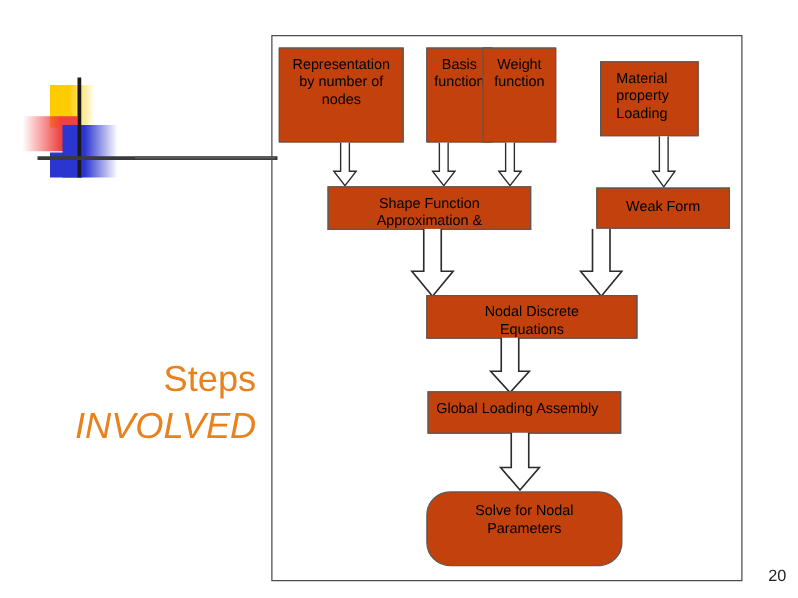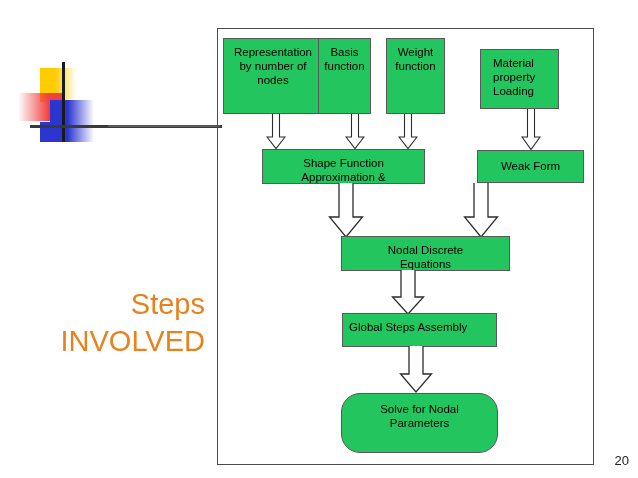--- a/index.html
+++ b/index.html
@@ -86,21 +86,21 @@
     left: 0px;
     top: 286px;
     width: 205px;
     text-align: right;
     color: #e8821e;
     font-size: 29px;
     line-height: 37px;
     letter-spacing: 0px;
   }
   #steps-title .line1 { display: block; }
-  #steps-title .line2 { display: block; }
+  #steps-title .line2 { display: block; font-style: italic; }
 
   
   #page-number {
     position: absolute;
     right: 9px;
     bottom: 10px;
     font-size: 13px;
     color: #222222;
   }
 
@@ -113,32 +113,32 @@
     height: 437px;
     border: 1.5px solid #4d4d4d;
     box-sizing: border-box;
   }
 
   
   .flow-box {
     position: absolute;
     border: 1.5px solid #595959;
     box-sizing: border-box;
-    background: #22c55e;
+    background: #c2410c;
     font-size: 11.5px;
     line-height: 14px;
     color: #000000;
     text-align: center;
     padding-top: 6px;
   }
   .flow-box.pad-top-lg { padding-top: 8px; border-radius: 19px; }
 
   
   #box-representation { left: 5px;   top: 9px;   width: 100px; height: 76px; }
-  #box-basis          { left: 100px; top: 9px;   width: 53px;  height: 76px; }
+  #box-basis          { left: 123px; top: 9px;   width: 53px;  height: 76px; }
   #box-weight         { left: 168px; top: 9px;   width: 59px;  height: 76px; }
   #box-material       { left: 262px; top: 20px;  width: 79px; height: 60px;
                         text-align: left; padding-left: 12px; }
   #box-approximation  { left: 44px;  top: 120px; width: 163px; height: 35px; }
   #box-weakform       { left: 259px; top: 121px; width: 107px; height: 33px;
                         padding-top: 8px; }
   #box-nodal          { left: 123px; top: 207px; width: 169px; height: 35px; }
   #box-global         { left: 124px; top: 284px; width: 155px; height: 34px;
                         text-align: left; padding-left: 6px; padding-top: 6px; }
   #box-solve          { left: 123px; top: 364px; width: 157px; height: 60px; }
@@ -244,21 +244,21 @@
     <div>Equations</div>
   </div>
 
   <div class="block-arrow" style="left:173px; top:241px;">
     <svg width="34" height="46" viewBox="0 0 34 46">
       <path d="M10 0 L10 27 L1.5 27 L17 44 L32.5 27 L24 27 L24 0" fill="#ffffff" stroke="#2b2b2b" stroke-width="1.3"></path>
     </svg>
   </div>
 
   <div class="flow-box" id="box-global">
-    <div>Global Steps Assembly</div>
+    <div>Global Loading Assembly</div>
   </div>
 
   <div class="block-arrow" style="left:181px; top:317px;">
     <svg width="34" height="48" viewBox="0 0 34 48">
       <path d="M10 0 L10 28 L1.5 28 L17 46 L32.5 28 L24 28 L24 0" fill="#ffffff" stroke="#2b2b2b" stroke-width="1.3"></path>
     </svg>
   </div>
 
   <div class="flow-box pad-top-lg" id="box-solve">
     <div>Solve for Nodal</div>

